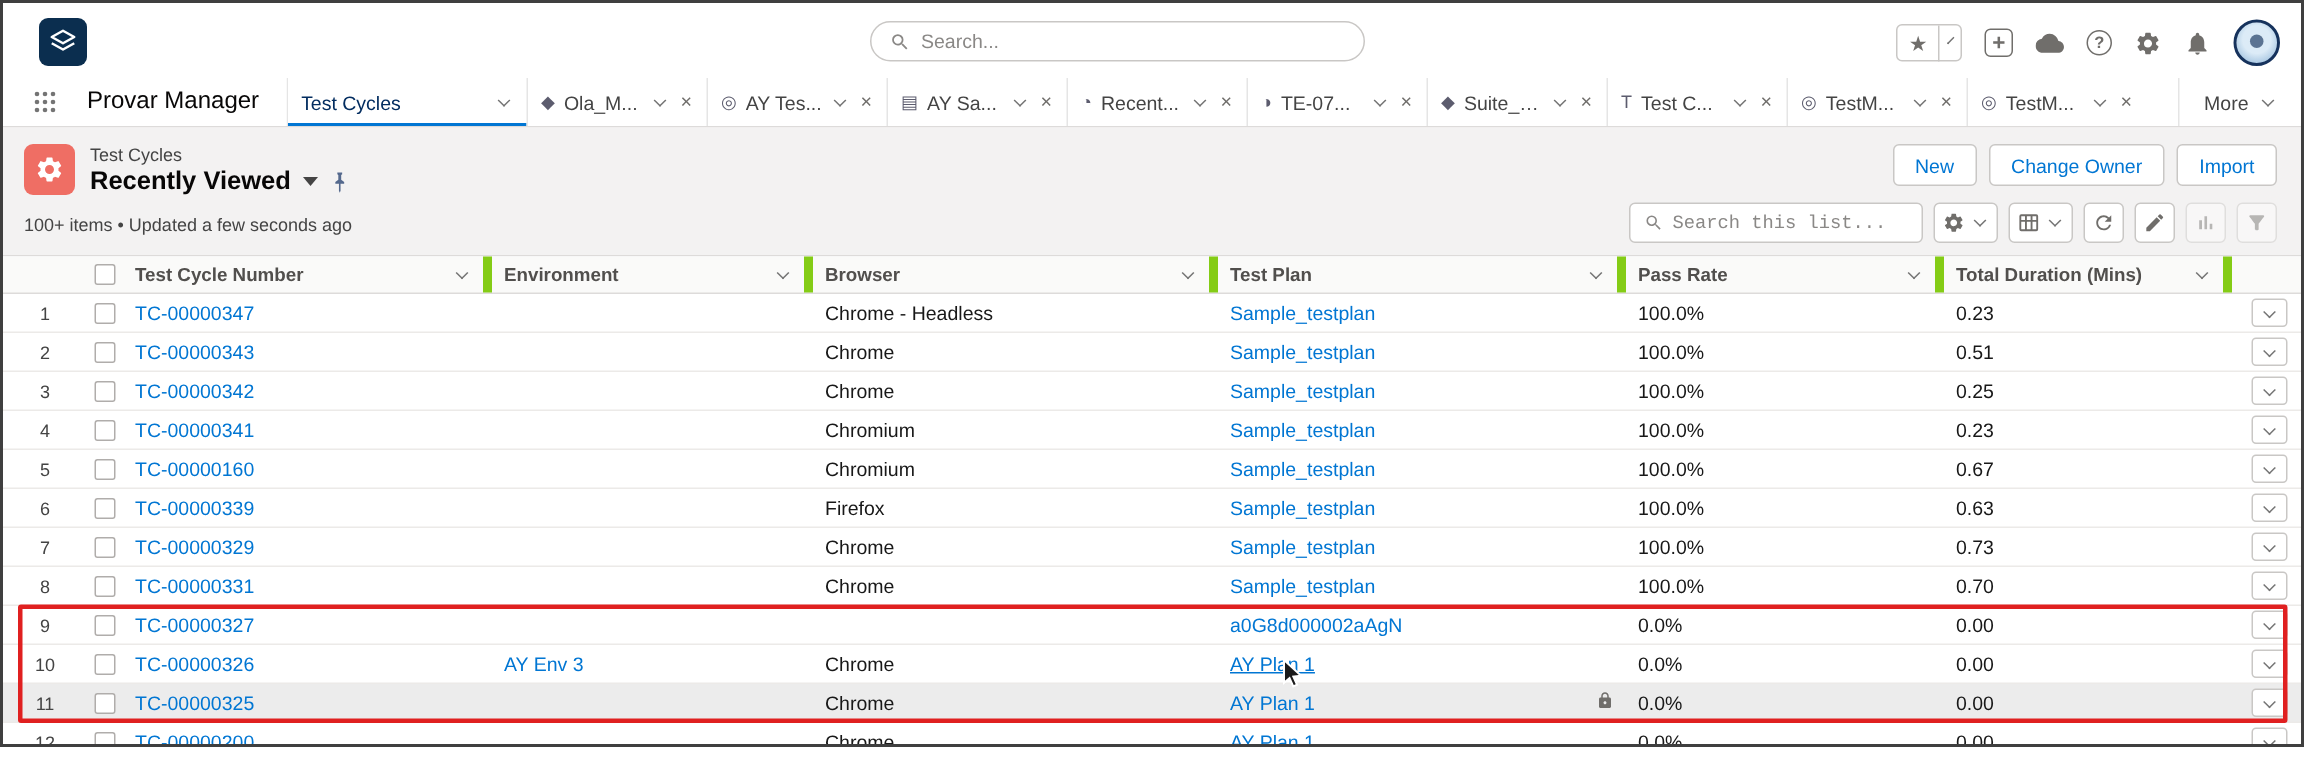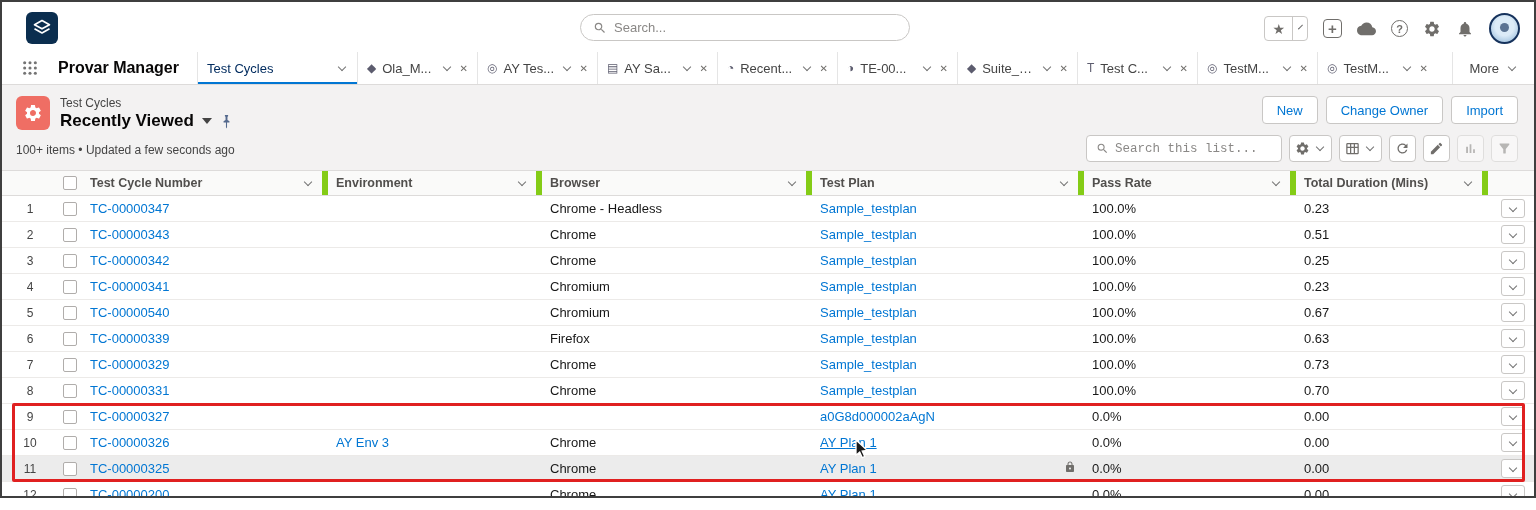--- a/index.html
+++ b/index.html
@@ -19,21 +19,21 @@
   .fav-btn .sep{width:1px;height:24px;background:#c9c7c5}
   .fav-btn .carbox{padding:0 7px}
   .plusbox{width:19px;height:19px;border:1.7px solid #706e6b;border-radius:4px;display:flex;align-items:center;justify-content:center;font-size:15px;font-weight:700;color:#706e6b;line-height:1}
   .helpq{width:17px;height:17px;border:1.7px solid #706e6b;border-radius:50%;display:flex;align-items:center;justify-content:center;font-size:11px;font-weight:700;color:#706e6b}
   .avatar{width:31px;height:31px;border-radius:50%;background:radial-gradient(circle at 50% 42%,#dcebf7 0 45%,#aecbe4 75%,#7ba7cc);border:2px solid #16325c;cursor:pointer;position:relative;overflow:hidden}
   .avatar::after{content:"";position:absolute;left:9px;top:8px;width:9px;height:9px;border-radius:50%;background:#16325c;opacity:.65}
 
   
   .tabbar{position:absolute;top:50px;left:0;right:0;height:33px;background:#fff;border-bottom:1px solid #dddbda;display:flex;align-items:stretch}
   .waffle{width:56px;display:flex;align-items:center;justify-content:center;cursor:pointer}
-  .appname{display:flex;align-items:center;font-size:16px;font-weight:700;color:#080707;padding-right:18px;white-space:nowrap}
+  .appname{display:flex;align-items:center;font-size:16px;font-weight:400;color:#080707;padding-right:18px;white-space:nowrap}
   .tabstrip{display:flex;flex:1;min-width:0;overflow:hidden}
   .tab{position:relative;display:flex;align-items:center;gap:6px;padding:0 9px;width:120px;flex:0 0 auto;border-left:1px solid #e5e5e5;font-size:13px;color:#444;cursor:pointer;min-width:0}
   .tab.active{width:160px;color:#032d60}
   .tab.active::after{content:"";position:absolute;left:0;right:0;bottom:-1px;height:3px;background:#0176d3}
   .tab-ico{font-size:12px;color:#5c5c6e;flex:0 0 auto}
   .tab-label{flex:1;min-width:0;overflow:hidden;text-overflow:ellipsis;white-space:nowrap}
   .tab-close{font-size:10px;color:#706e6b;flex:0 0 auto;cursor:pointer;padding-left:1px}
   .chev{width:6px;height:6px;border-right:1.5px solid #747474;border-bottom:1.5px solid #747474;transform:rotate(45deg);display:inline-block;margin-top:-3px}
   .chevwrap{display:inline-flex;align-items:center;justify-content:center;width:12px;height:12px;flex:0 0 auto;cursor:pointer}
   .moretab{display:flex;align-items:center;gap:7px;padding:0 16px;font-size:13px;color:#444;border-left:1px solid #e5e5e5;cursor:pointer;flex:0 0 auto}
@@ -183,21 +183,21 @@
         <div class="tab">
     <span class="tab-ico">◔</span>
     <span class="tab-label">Recent...</span>
     <span class="chevwrap">
             <span class="chev"></span>
           </span>
     <span class="tab-close">✕</span>
   </div>
         <div class="tab">
     <span class="tab-ico">◑</span>
-    <span class="tab-label">TE-00...</span>
+    <span class="tab-label">TE-07...</span>
     <span class="chevwrap">
             <span class="chev"></span>
           </span>
     <span class="tab-close">✕</span>
   </div>
         <div class="tab">
     <span class="tab-ico">◆</span>
     <span class="tab-label">Suite_1...</span>
     <span class="chevwrap">
             <span class="chev"></span>
@@ -466,21 +466,21 @@
               <span class="chev"></span>
             </button>
           </div>
   </div>
         <div class="grid trow">
     <div class="cell num">5</div>
     <div class="cell cb">
             <span class="checkbox"></span>
           </div>
     <div class="cell">
-            <a class="link">TC-00000540</a>
+            <a class="link">TC-00000160</a>
           </div>
     <div class="cell">
             <a class="link"></a>
           </div>
     <div class="cell">Chromium</div>
     <div class="cell plan">
       <a class="link">Sample_testplan</a>
 
     </div>
     <div class="cell">100.0%</div>

